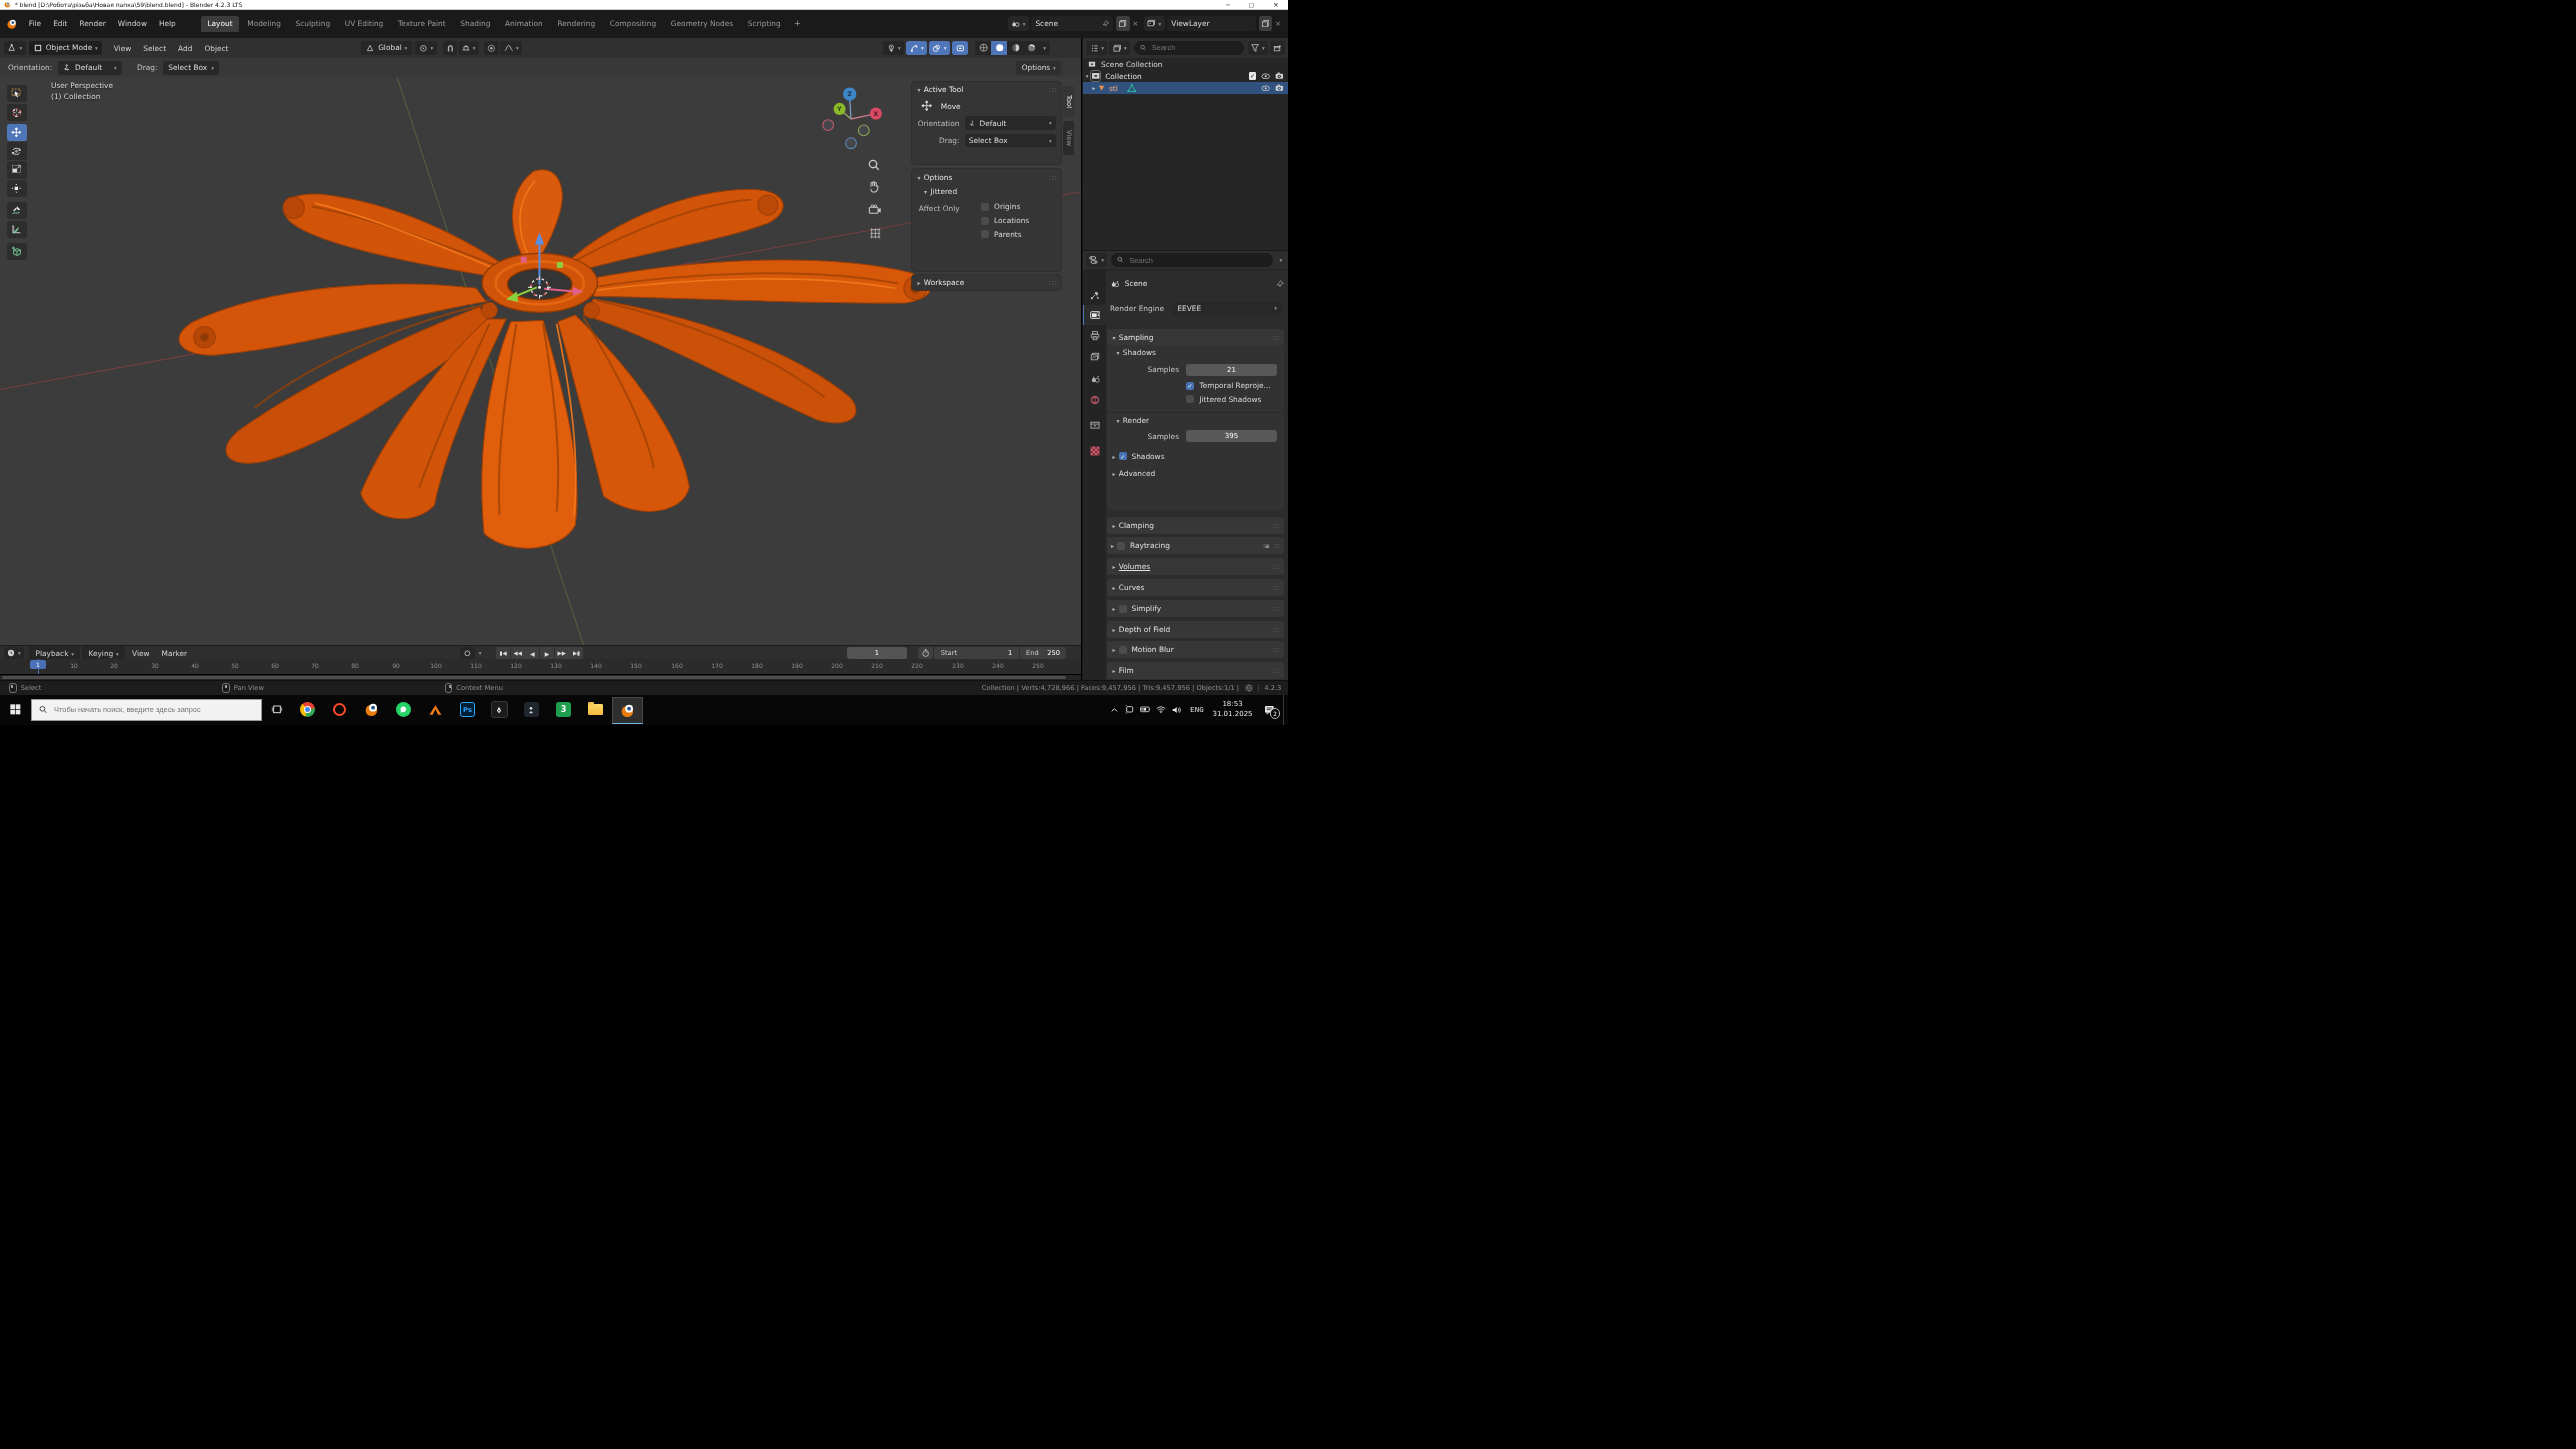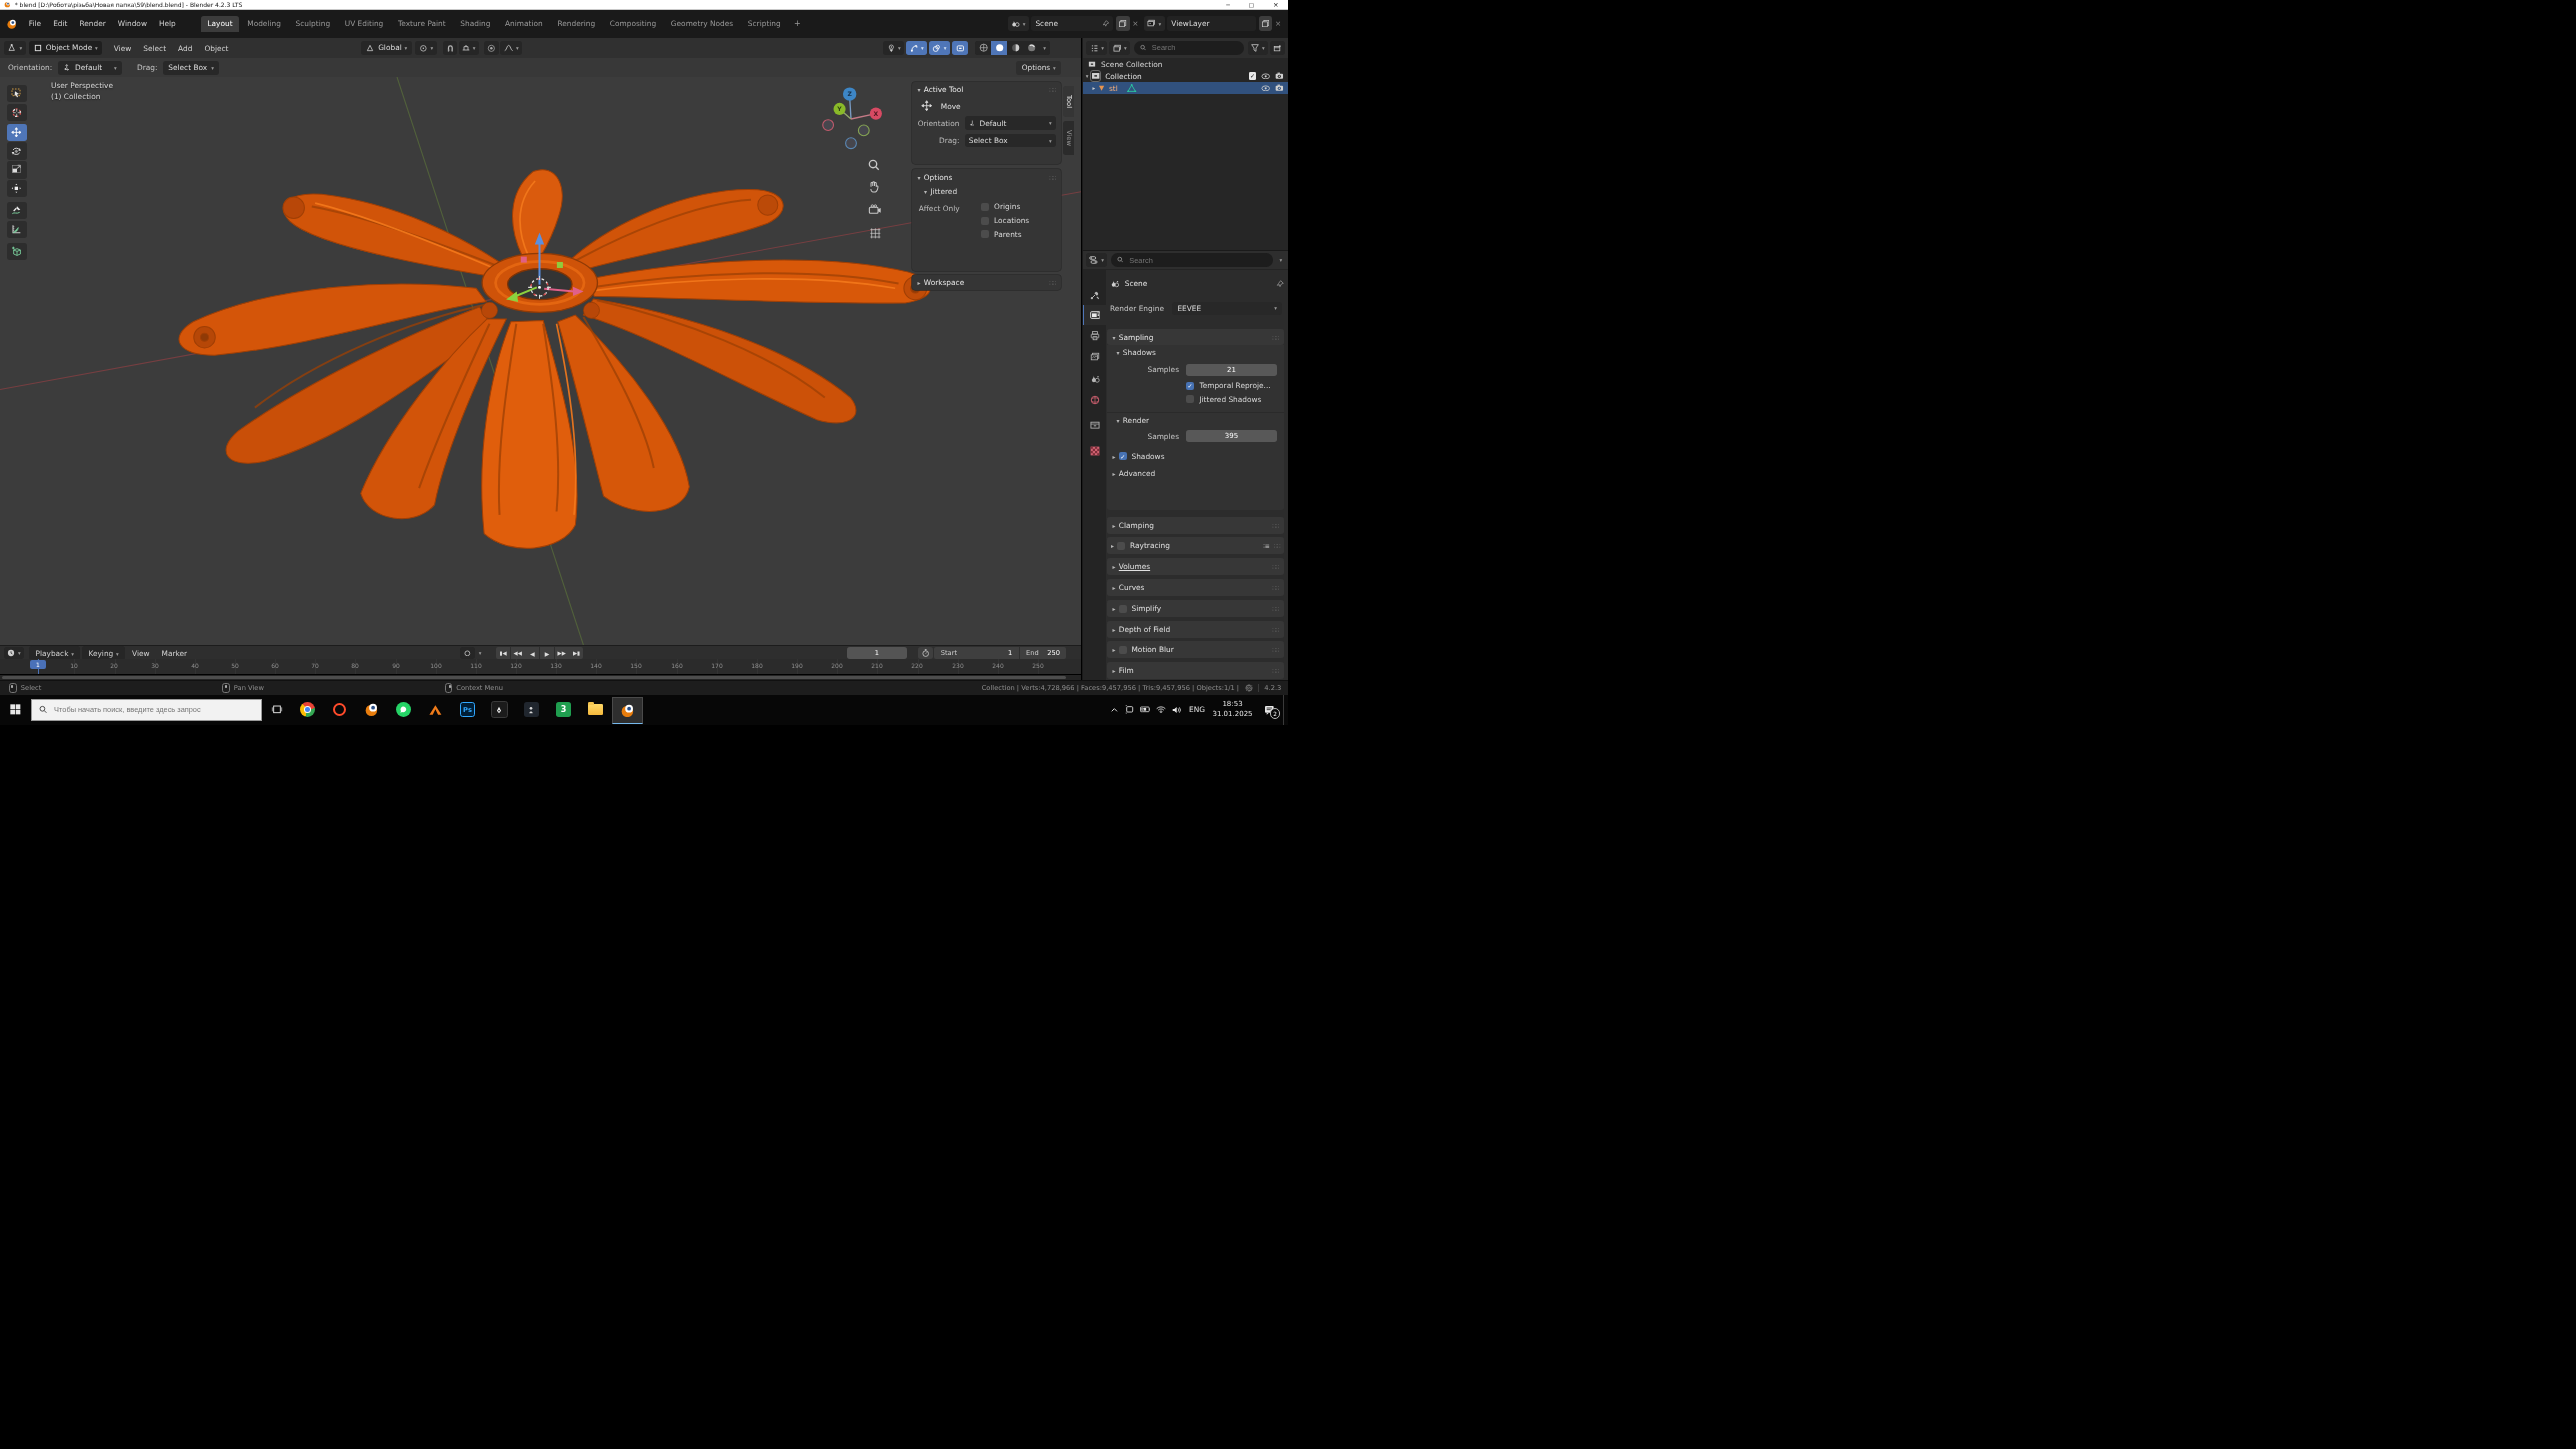--- a/index.html
+++ b/index.html
@@ -1075,21 +1075,21 @@
             <circle cx="7.5" cy="10" r="1.1" fill="#e6e6e6"></circle>
           </svg>
     </div>
     <div class="traybtn" style="width:16px;height:29.5px;">
       <svg width="9.4" height="8" viewBox="0 0 14 12">
             <path d="M1 4.5 h2.5 L7 1.5 v9 L3.5 7.5 H1 Z" fill="#e6e6e6"></path>
             <path d="M9 3.5 a3.5 3.5 0 0 1 0 5 M11 2 a6 6 0 0 1 0 8" fill="none" stroke="#e6e6e6" stroke-width="1.2"></path>
           </svg>
     </div>
     <div class="traybtn" style="width:24px;height:29.5px;">
-      <span style="font-size:7.4px;color:#e8e8e8;">ENG</span>
+      <span style="font-size:7.4px;color:#e8e8e8;font-family:Liberation Mono, monospace;">ENG</span>
     </div>
     <div style="width:47px;height:29.5px;display:flex;flex-direction:column;align-items:center;justify-content:center;color:#e8e8e8;font-size:7px;line-height:1.35;">
       <span>18:53</span>
       <span>31.01.2025</span>
     </div>
     <div class="traybtn" style="width:27px;height:29.5px;position:relative;">
       <svg width="10.7" height="10" viewBox="0 0 16 15">
             <rect x="1.5" y="1.5" width="13" height="10" rx="1.5" fill="#e8e8e8"></rect>
             <path d="M4 12 v2.5 L7 12" fill="#e8e8e8"></path>
             <path d="M4 4.5 h8 M4 7 h6" stroke="#070707" stroke-width="1.1"></path>

